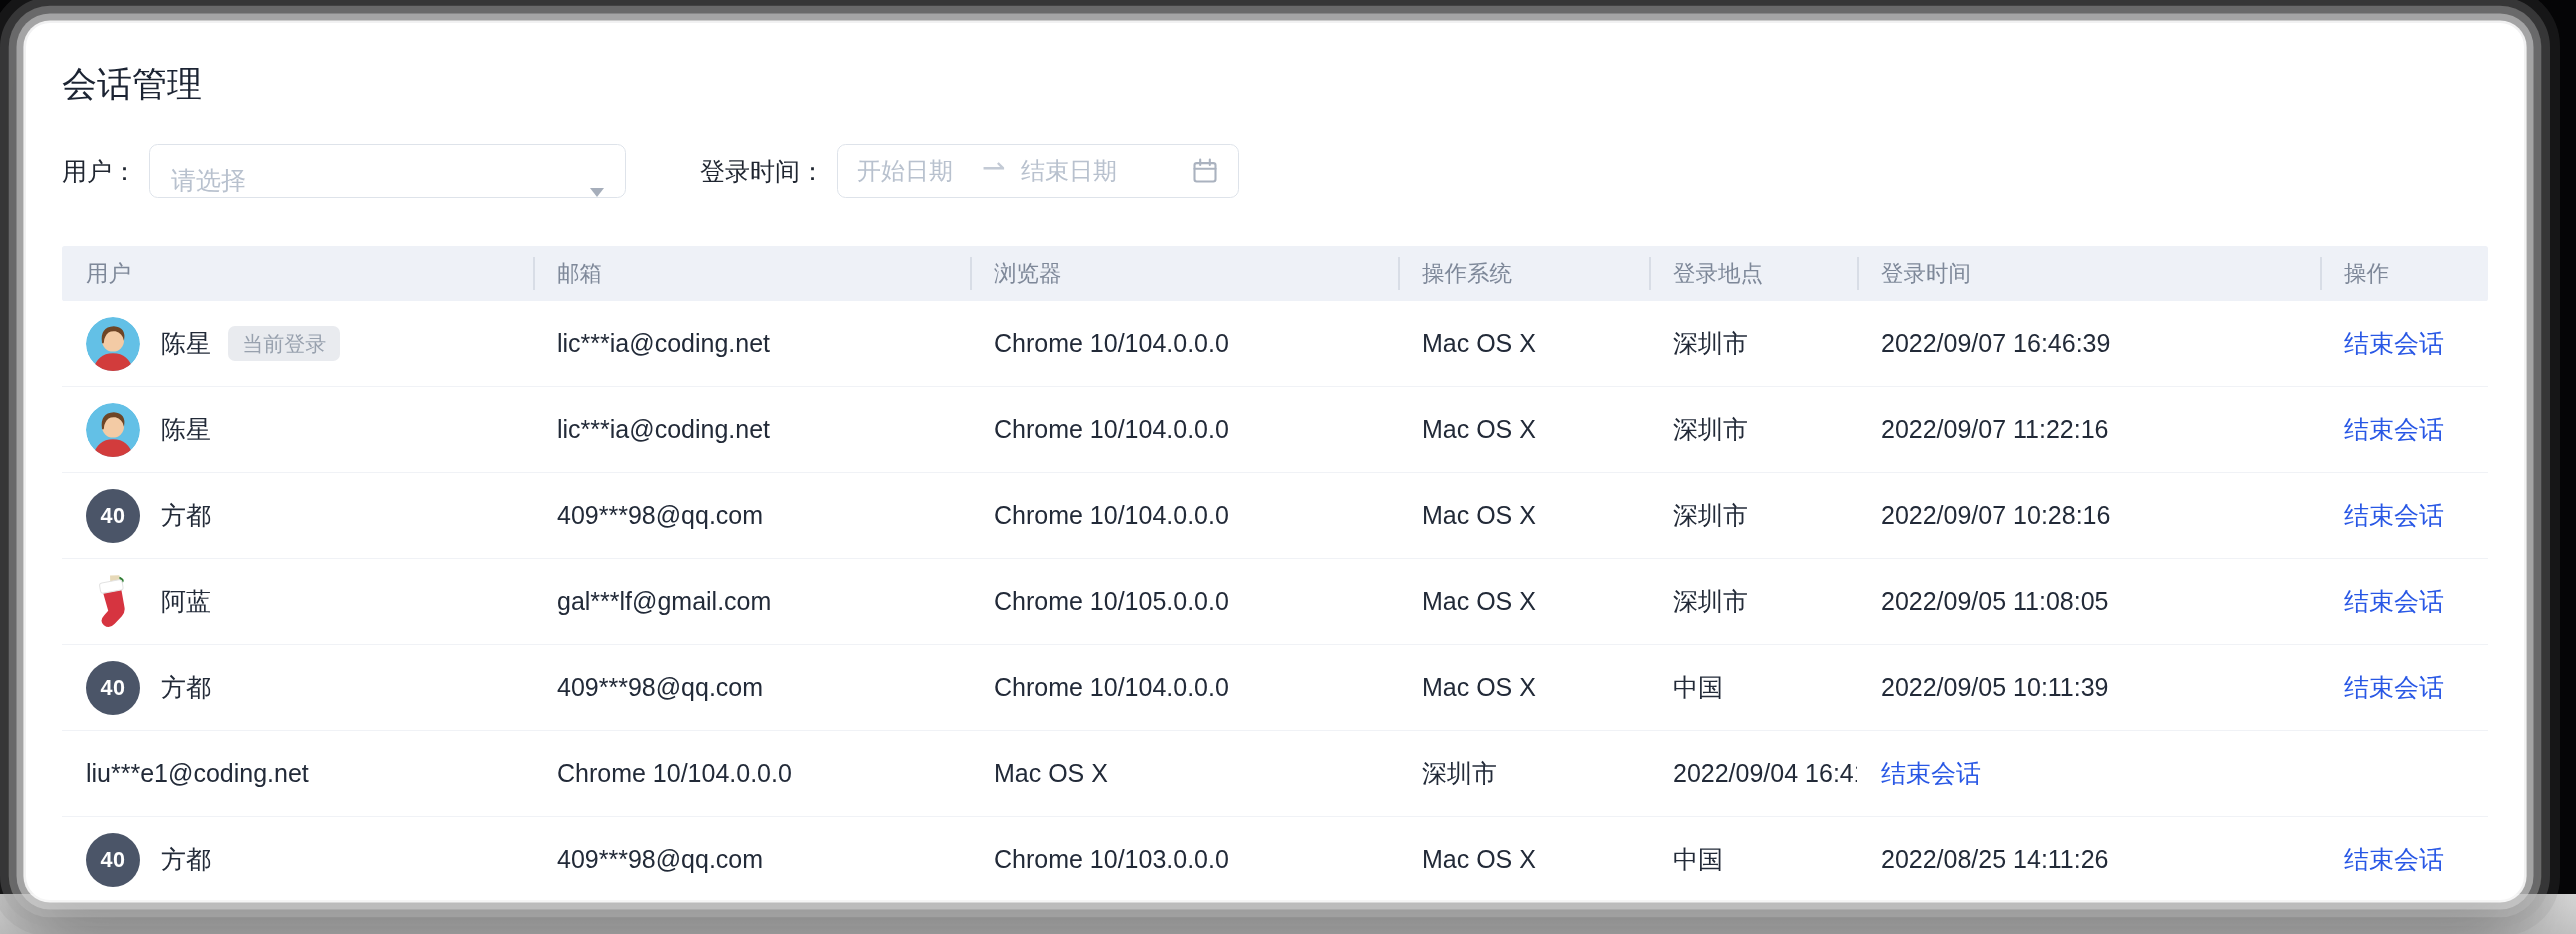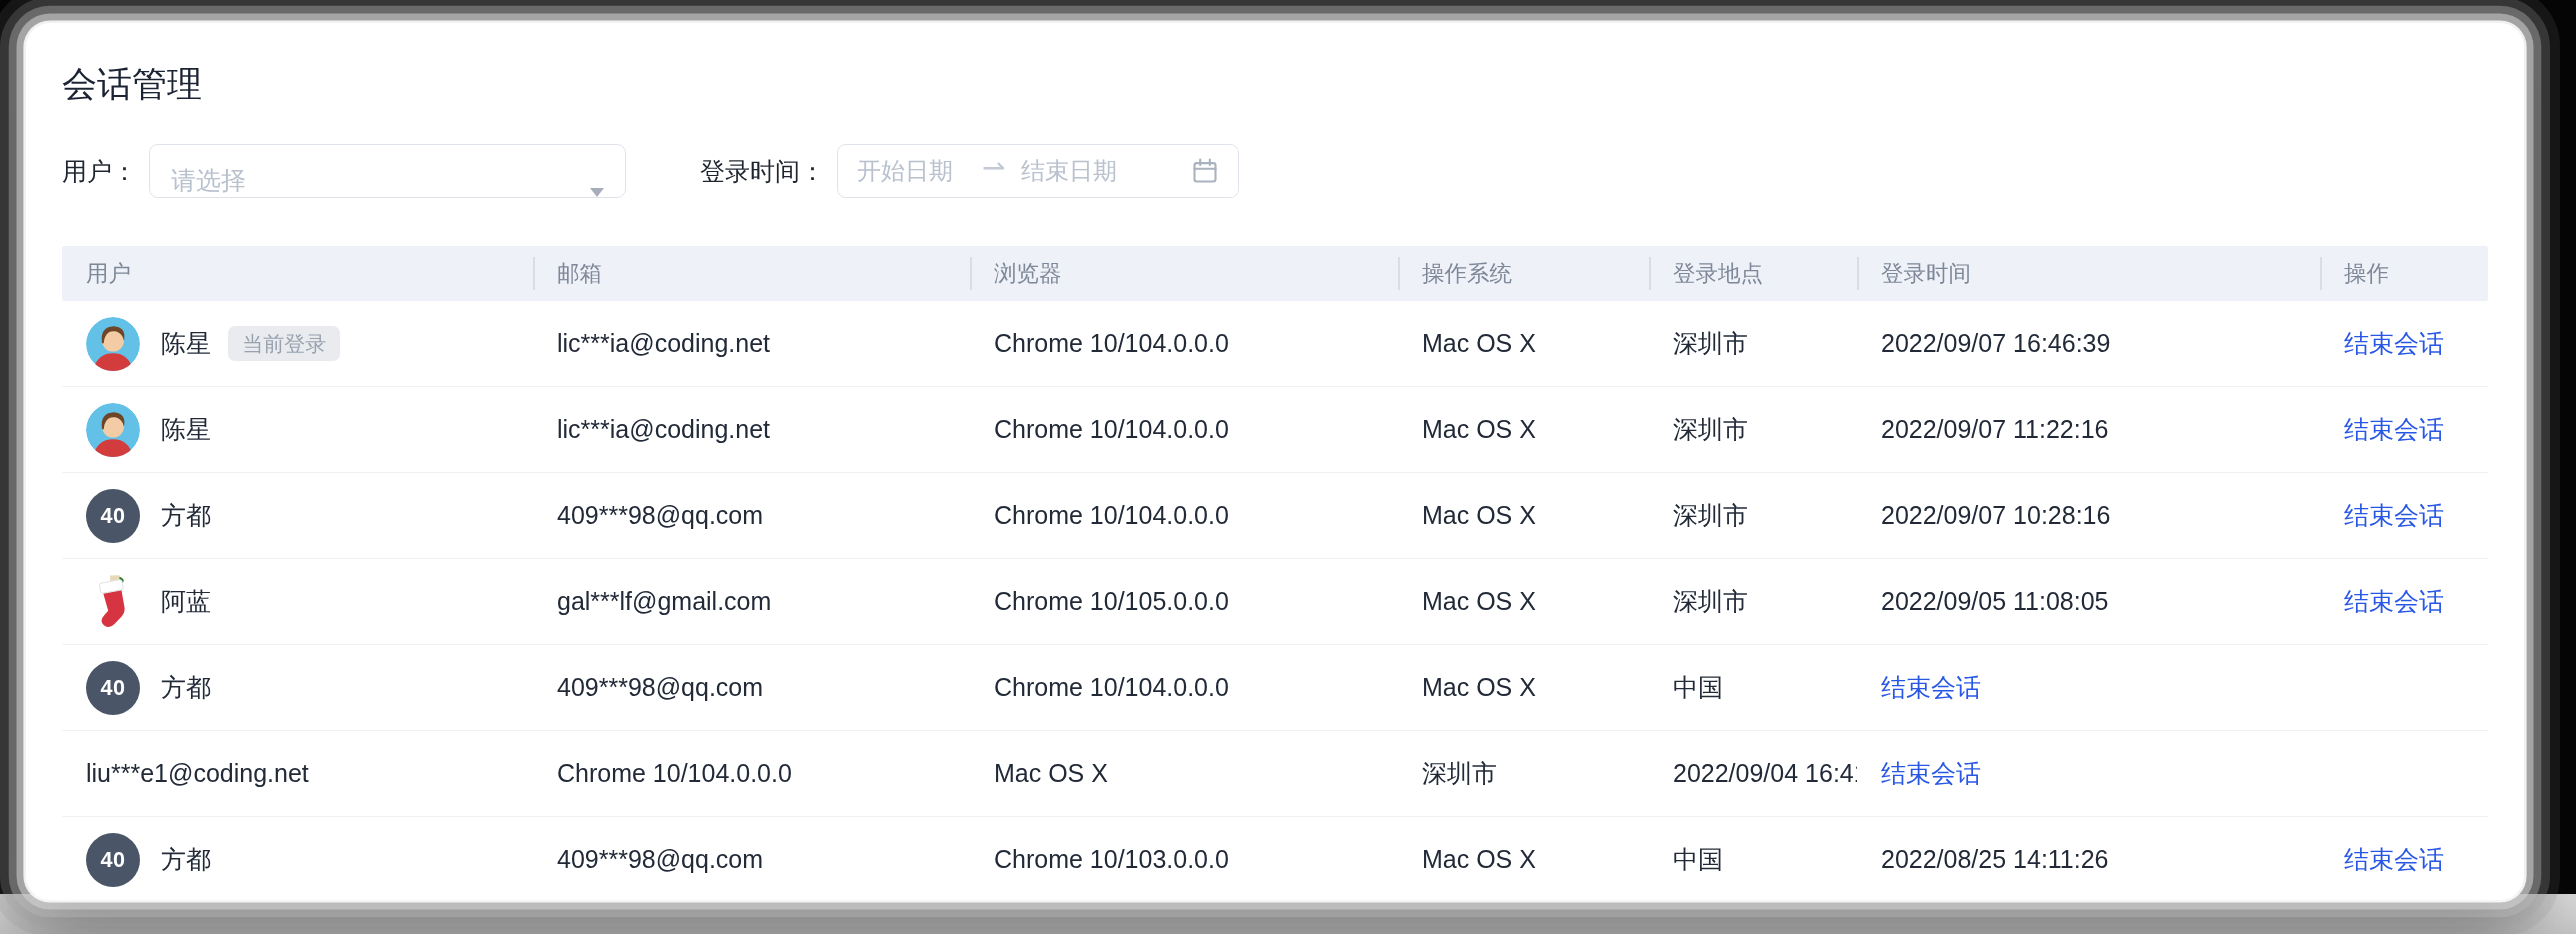--- a/index.html
+++ b/index.html
@@ -187,20 +187,21 @@
     <div class="td">
 
       <span class="avatar avatar-text" style="background: rgb(75, 85, 104);">40</span>
       <span class="uname">方都</span>
 
     </div>
     <div class="td">409***98@qq.com</div>
     <div class="td">Chrome 10/104.0.0.0</div>
     <div class="td">Mac OS X</div>
     <div class="td">中国</div>
+    <div class="td">2022/09/05 10:11:39</div>
     <div class="td">
                 <a class="link">结束会话</a>
               </div>
   </div>
             <div class="tr">
     <div class="td">liu***e1@coding.net</div>
     <div class="td">Chrome 10/104.0.0.0</div>
     <div class="td">Mac OS X</div>
     <div class="td">深圳市</div>
     <div class="td">2022/09/04 16:41:04</div>

